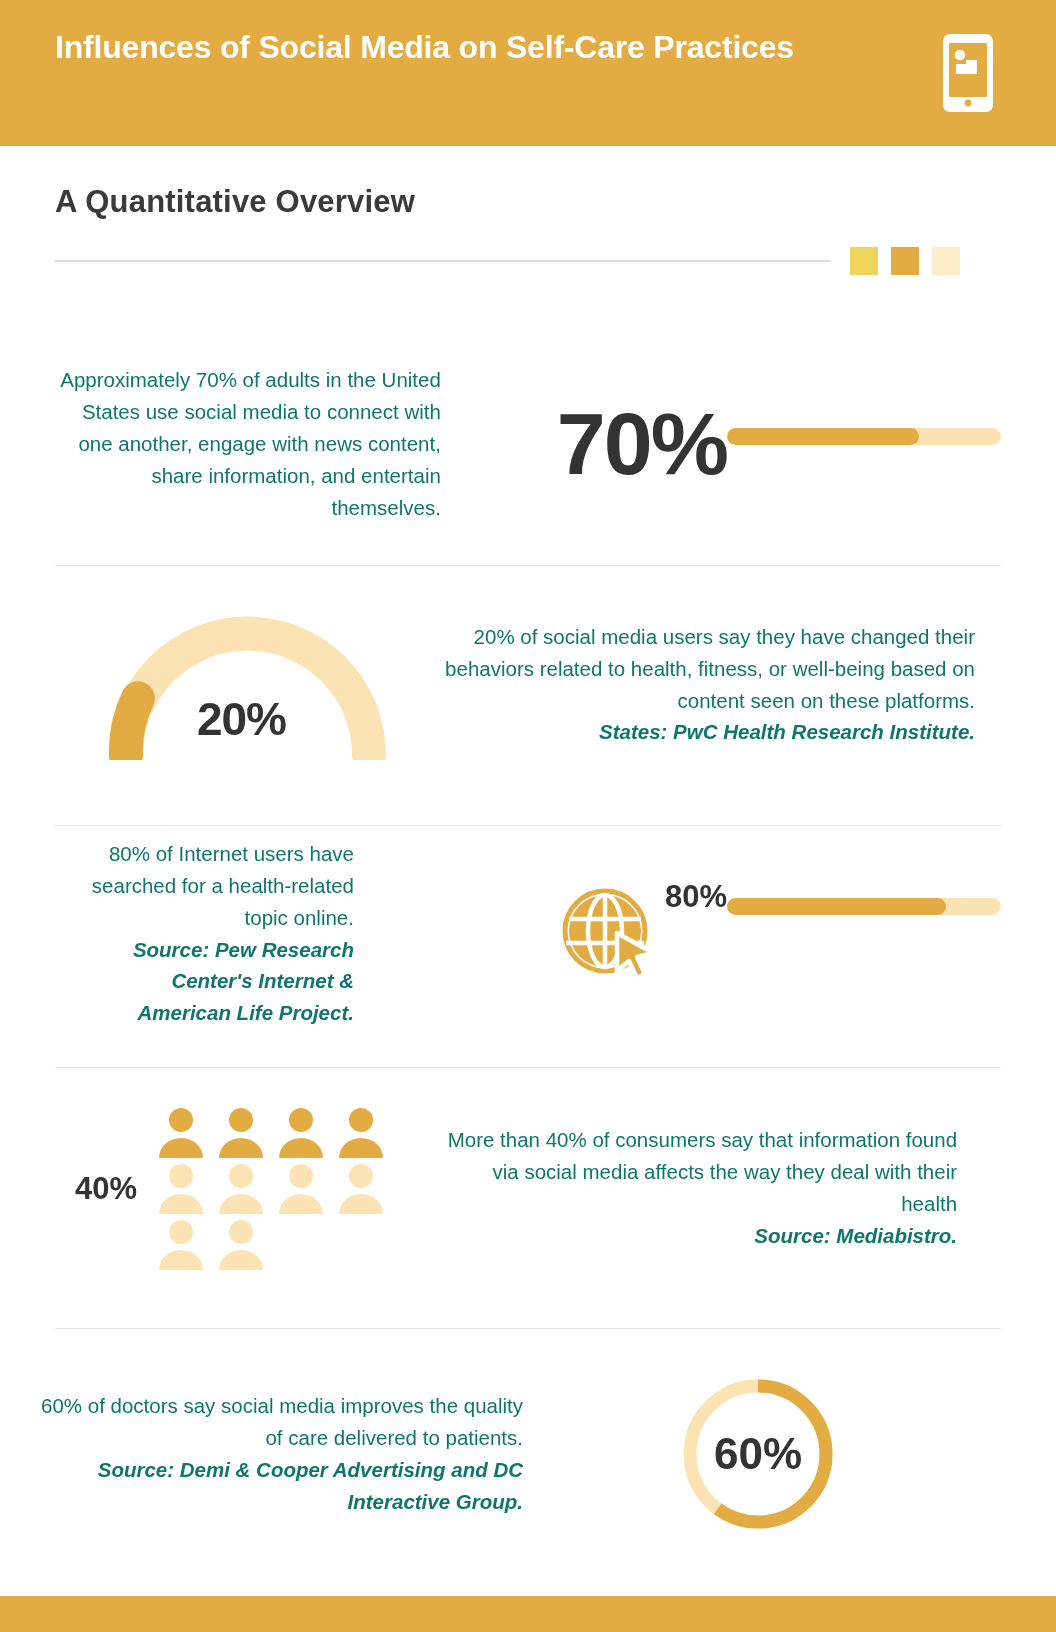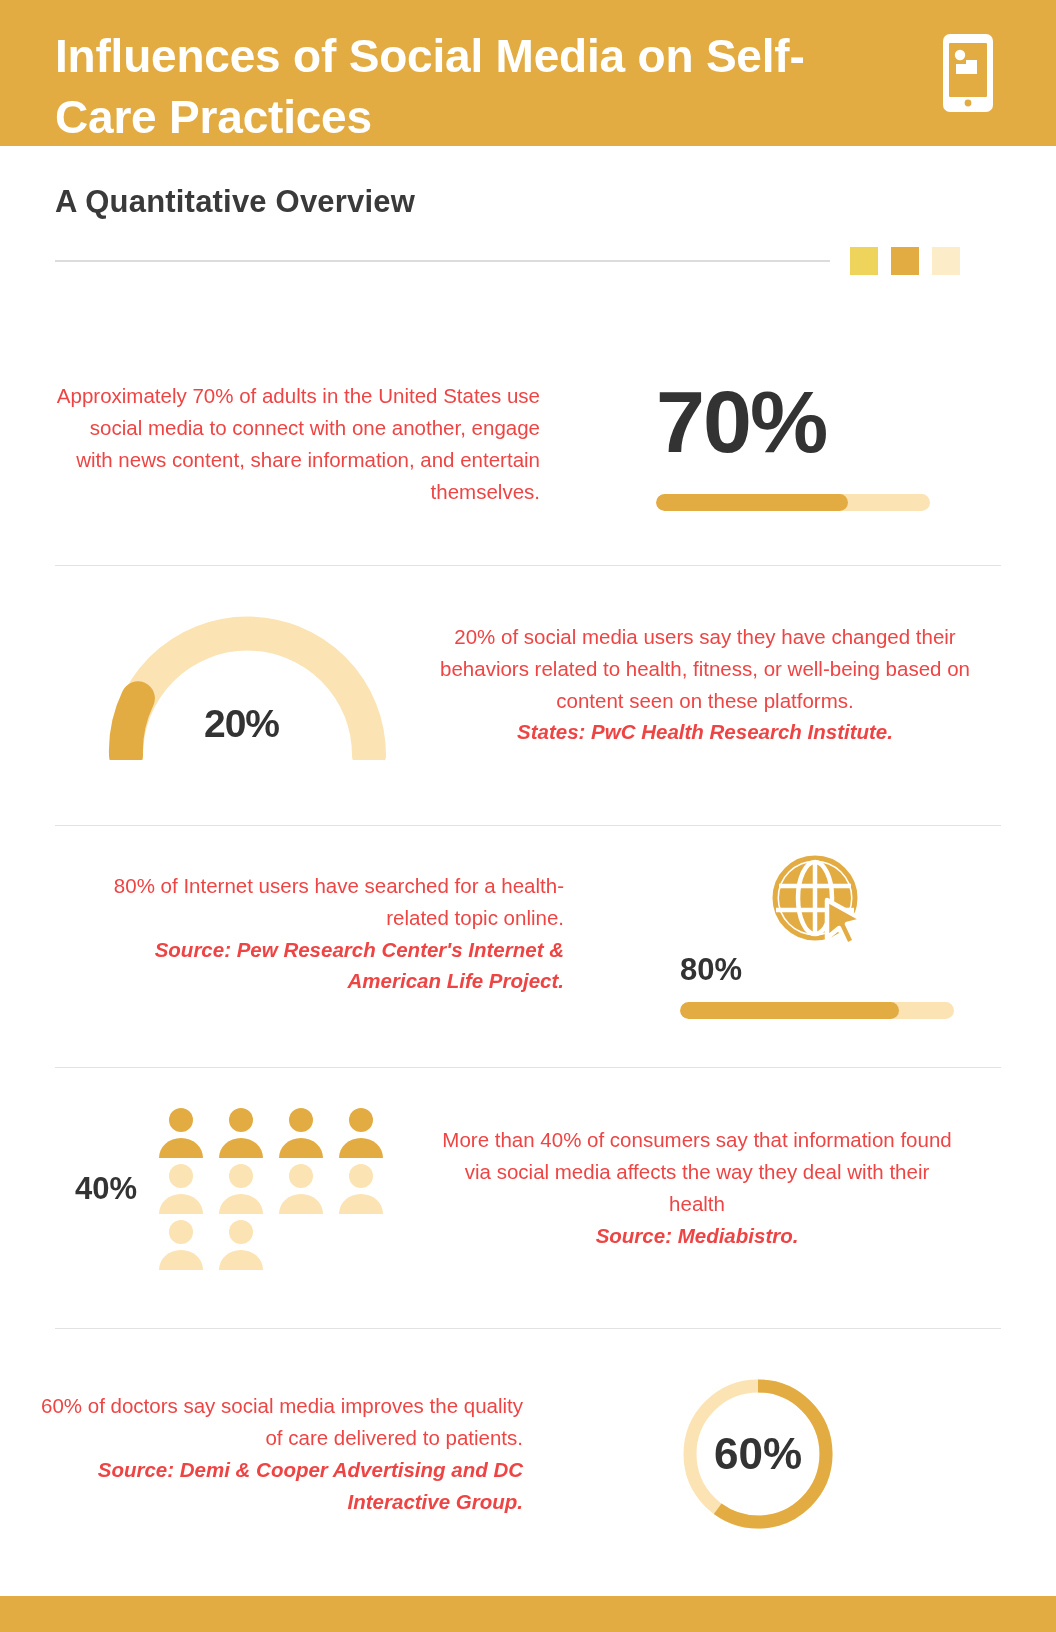--- a/index.html
+++ b/index.html
@@ -15,21 +15,21 @@
 
   
   .header {
     background: #E3AC42;
     height: 146px;
     position: relative;
     padding: 26px 50px 0 55px;
   }
   .header-title {
     color: #ffffff;
-    font-size: 46px;
+    font-size: 32px;
     font-weight: bold;
     line-height: 1.33;
     letter-spacing: -0.2px;
     max-width: 800px;
   }
   .phone-icon {
     position: absolute;
     right: 62px;
     top: 33px;
     width: 52px;
@@ -76,27 +76,27 @@
     align-items: center;
     padding: 0 55px;
     position: relative;
   }
   .divider {
     height: 1px;
     background: #E2E2E2;
     margin: 0 55px;
   }
 
-  .copy { color: #ef4444; font-size: 20.5px; line-height: 1.56; }
+  .copy { color: #0f766e; font-size: 20.5px; line-height: 1.56; }
   .copy .src { font-weight: bold; font-style: italic; display: block; }
   .align-right { text-align: right; }
-  .align-left  { text-align: center; }
-
-  
-  .stat-col { display: flex; flex-direction: column; }
+  .align-left  { text-align: right; }
+
+  
+  .stat-col { display: flex; flex-direction: row; }
   .bigpct {
     font-size: 88px;
     font-weight: bold;
     color: #333333;
     line-height: 1;
     letter-spacing: -2px;
   }
   .midpct {
     font-size: 31px;
     font-weight: bold;
@@ -118,21 +118,21 @@
     background: #E3AC42;
   }
 
   
   .gauge-wrap { position: relative; width: 285px; height: 150px; }
   .gauge-label {
     position: absolute;
     left: 0; right: 12px;
     bottom: 14px;
     text-align: center;
-    font-size: 39px;
+    font-size: 46px;
     font-weight: bold;
     color: #333333;
     letter-spacing: -1px;
   }
 
   
   .donut-wrap { position: relative; width: 160px; height: 160px; }
   .donut-label {
     position: absolute; inset: 0;
     display: flex; align-items: center; justify-content: center;

